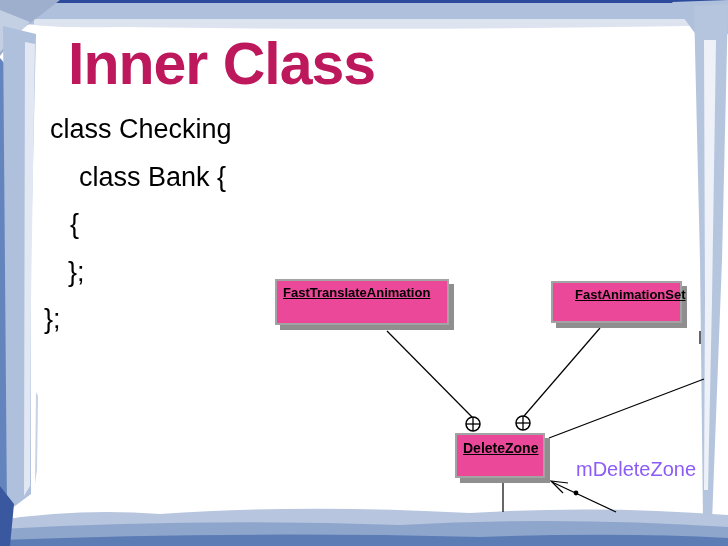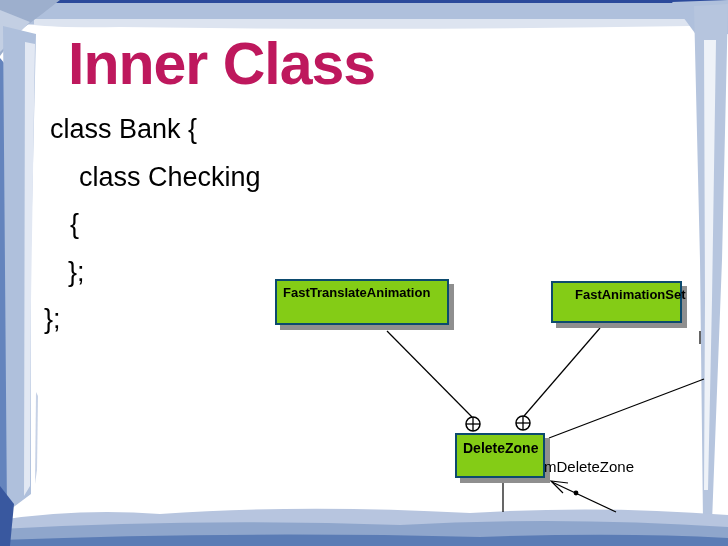--- a/index.html
+++ b/index.html
@@ -17,29 +17,29 @@
   }
   .code{position:absolute;left:44px;top:106px;z-index:3;color:#000;font-size:27px;}
   .code-line{height:47.5px;line-height:47.5px;white-space:pre;}
   .code-line:nth-child(1){margin-left:6px;}
   .code-line:nth-child(2){margin-left:35px;}
   .code-line:nth-child(3){margin-left:26px;}
   .code-line:nth-child(4){margin-left:24px;}
   .code-line:nth-child(5){margin-left:0;}
   .uml-box{
     position:absolute;z-index:3;box-sizing:border-box;
-    background:#84cc16;border:2px solid #0c4a6e;box-shadow:5px 5px 0 #8f8f8f;
-    font-weight:bold;color:#000;
+    background:#ec4899;border:2px solid #a3a3a3;box-shadow:5px 5px 0 #8f8f8f;
+    font-weight:bold;color:#000;text-decoration:underline;
   }
   .box-fta{left:275px;top:279px;width:174px;height:46px;font-size:13px;padding:4px 0 0 6px;}
   .box-fas{left:551px;top:281px;width:131px;height:42px;font-size:13px;padding:4px 0 0 22px;}
   .box-dz {left:455px;top:433px;width:90px;height:45px;font-size:14px;padding:5px 16px 0 6px;}
   .annotation{
-    position:absolute;left:544px;top:458px;z-index:4;
-    font-size:15px;color:#000000;white-space:nowrap;
+    position:absolute;left:576px;top:458px;z-index:4;
+    font-size:20px;color:#8b5cf6;white-space:nowrap;
   }
 </style>
 </head>
 <body>
 
 <div class="slide">
 
   <svg class="frame-svg" width="728" height="546" viewBox="0 0 728 546" aria-hidden="true">
 
     <path d="M16,0 H728 V3.5 H22 Z" fill="#2b4a9b"></path>
@@ -62,22 +62,22 @@
 
     <path d="M0,520 Q80,508 160,514 Q300,504 470,513 Q600,505 728,515 L728,546 L0,546 Z" fill="#b7c5df"></path>
     <path d="M0,529 Q200,518 400,525 Q560,516 728,527 L728,546 L0,546 Z" fill="#8fa6cc"></path>
     <path d="M0,540 Q240,531 480,537 Q620,532 728,538 L728,546 L0,546 Z" fill="#5b7cb5"></path>
     <path d="M0,486 L14,504 L10,546 L0,546 Z" fill="#39589f"></path>
   </svg>
 
   <div class="title">Inner Class</div>
 
   <div class="code">
+    <div class="code-line">class Checking</div>
     <div class="code-line">class Bank {</div>
-    <div class="code-line">class Checking</div>
     <div class="code-line">{</div>
     <div class="code-line">};</div>
     <div class="code-line">};</div>
   </div>
 
   <svg class="diagram-svg" width="728" height="546" viewBox="0 0 728 546" aria-hidden="true">
     <g stroke="#000" stroke-width="1.2" fill="none">
       <line x1="387" y1="331" x2="472" y2="417"></line>
       <line x1="600" y1="328" x2="524" y2="416"></line>
       <line x1="549" y1="438" x2="704" y2="379"></line>

